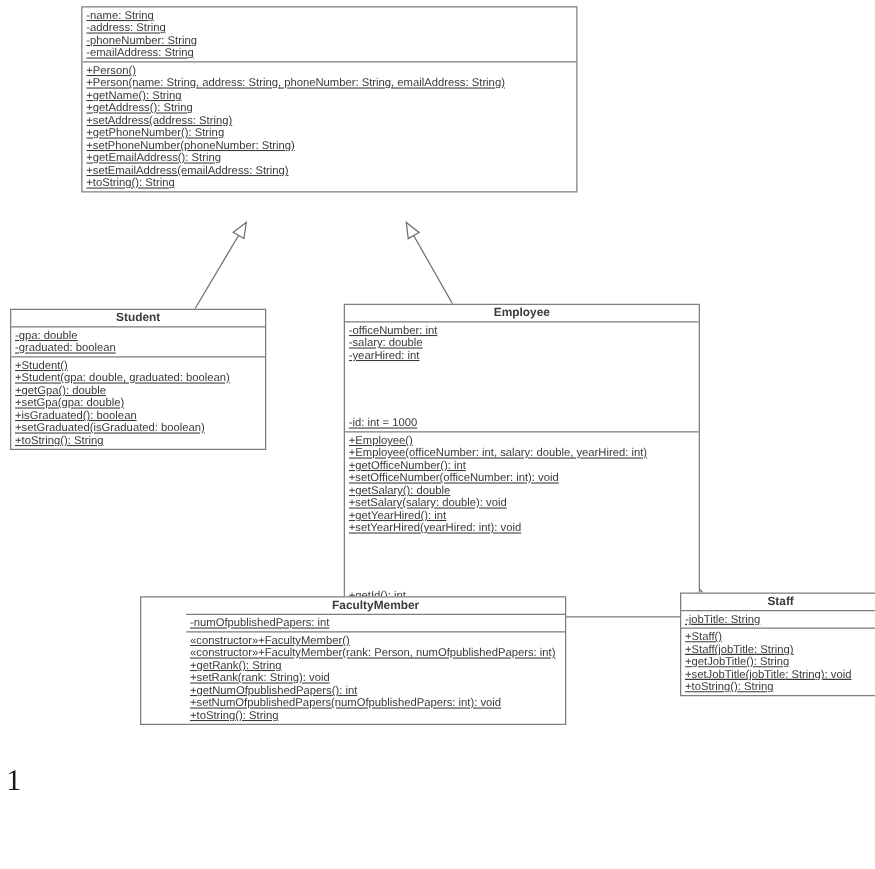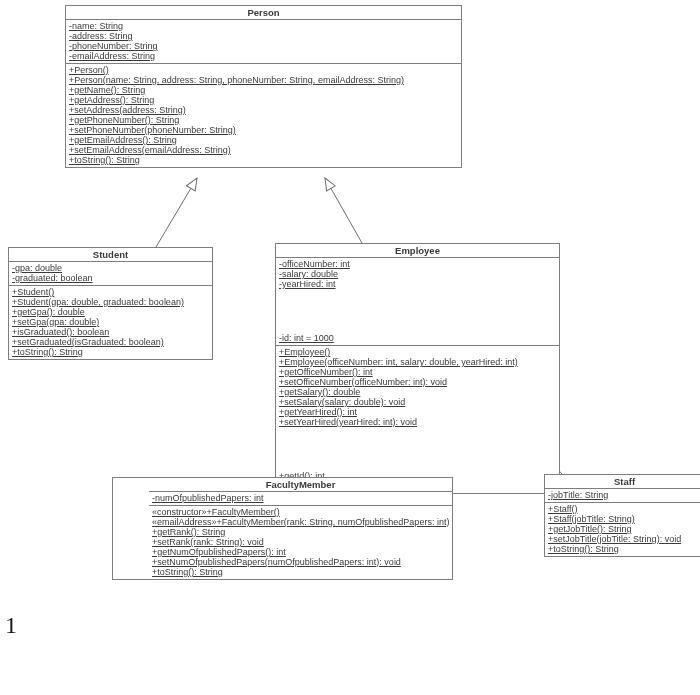--- a/index.html
+++ b/index.html
@@ -78,21 +78,20 @@
     </g>
     <g>
       <line x1="322" y1="477" x2="358" y2="406" stroke="#6e6e6e" stroke-width="1" marker-end="url(#tri)"></line>
     </g>
     <g>
       <line x1="562" y1="474" x2="499" y2="406" stroke="#6e6e6e" stroke-width="1" marker-end="url(#tri)"></line>
     </g>
   </svg>
 
   <div class="uml-class" style="left: 65px; top: 5px; width: 397px; border-color: rgb(126, 126, 126); color: rgb(58, 58, 58);">
-    <div class="uml-title" style="border-bottom-color: rgb(126, 126, 126);">Person</div>
     <div class="uml-section uml-attrs" style="border-bottom-color: rgb(126, 126, 126);">
         <div class="uml-line">-name: String</div>
         <div class="uml-line">-address: String</div>
         <div class="uml-line">-phoneNumber: String</div>
         <div class="uml-line">-emailAddress: String</div>
       </div>
     <div class="uml-section uml-methods">
         <div class="uml-line">+Person()</div>
         <div class="uml-line">+Person(name: String, address: String, phoneNumber: String, emailAddress: String)</div>
         <div class="uml-line">+getName(): String</div>
@@ -145,21 +144,21 @@
       </div>
   </div>
 
   <div class="uml-class" style="left: 112px; top: 477px; width: 341px; border-color: rgb(126, 126, 126); color: rgb(58, 58, 58); padding-left: 36px;">
     <div class="uml-title" style="border-bottom-color: rgb(126, 126, 126);">FacultyMember</div>
     <div class="uml-section uml-attrs" style="border-bottom-color: rgb(126, 126, 126);">
         <div class="uml-line">-numOfpublishedPapers: int</div>
       </div>
     <div class="uml-section uml-methods">
         <div class="uml-line">«constructor»+FacultyMember()</div>
-        <div class="uml-line">«emailAddress»+FacultyMember(rank: String, numOfpublishedPapers: int)</div>
+        <div class="uml-line">«constructor»+FacultyMember(rank: Person, numOfpublishedPapers: int)</div>
         <div class="uml-line">+getRank(): String</div>
         <div class="uml-line">+setRank(rank: String): void</div>
         <div class="uml-line">+getNumOfpublishedPapers(): int</div>
         <div class="uml-line">+setNumOfpublishedPapers(numOfpublishedPapers: int): void</div>
         <div class="uml-line">+toString(): String</div>
       </div>
   </div>
 
   <div class="uml-class" style="left: 544px; top: 474px; width: 161px; border-color: rgb(126, 126, 126); color: rgb(58, 58, 58);">
     <div class="uml-title" style="border-bottom-color: rgb(126, 126, 126);">Staff</div>

